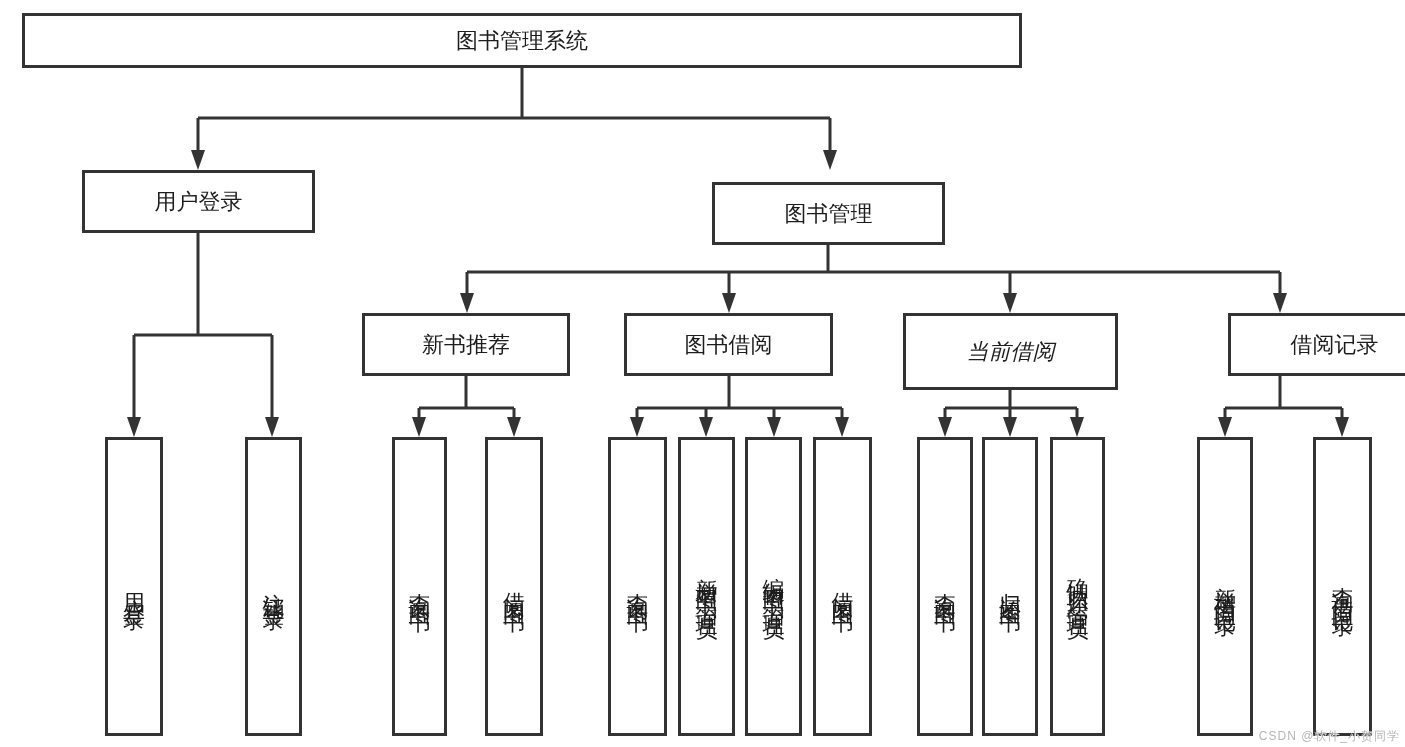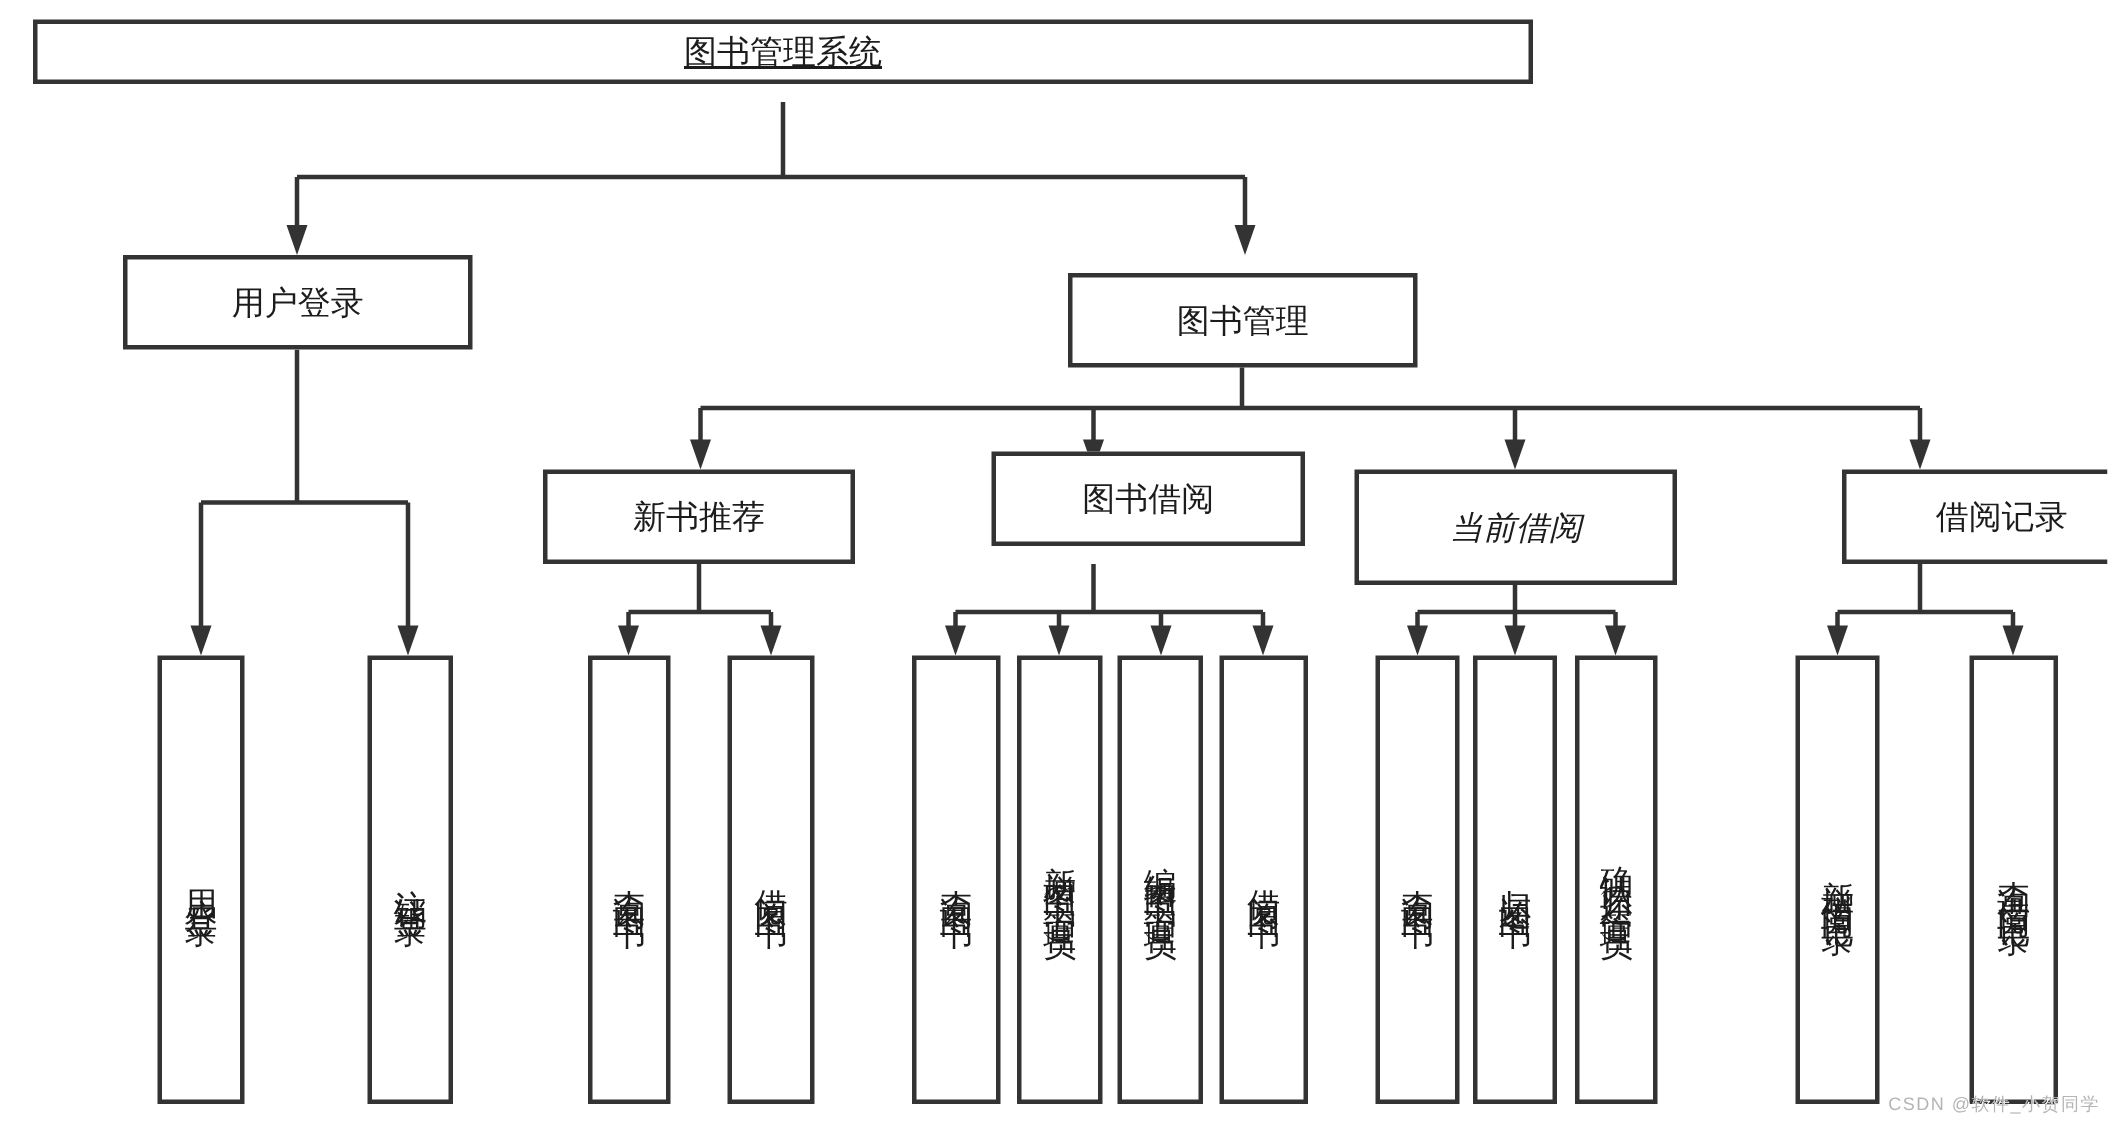--- a/index.html
+++ b/index.html
@@ -88,27 +88,27 @@
       <path d="M767 417 L781 417 L774 437 Z"></path>
       <path d="M835 417 L849 417 L842 437 Z"></path>
       <path d="M938 417 L952 417 L945 437 Z"></path>
       <path d="M1003 417 L1017 417 L1010 437 Z"></path>
       <path d="M1070 417 L1084 417 L1077 437 Z"></path>
       <path d="M1218 417 L1232 417 L1225 437 Z"></path>
       <path d="M1335 417 L1349 417 L1342 437 Z"></path>
     </g>
   </svg>
 
-  <div class="box" style="left:22px; top:13px; width:1000px; height:43px;text-decoration:underline;">图书管理系统</div>
+  <div class="box" style="left:22px; top:13px; width:1000px; height:55px;">图书管理系统</div>
 
   <div class="box" style="left:82px; top:170px; width:233px; height:63px;">用户登录</div>
   <div class="box" style="left:712px; top:170px; width:233px; height:63px;margin-top:12px;">图书管理</div>
 
   <div class="box" style="left:362px; top:313px; width:208px; height:63px;text-align:center;">新书推荐</div>
-  <div class="box" style="left:624px; top:301px; width:209px; height:63px;margin-left:37px;">图书借阅</div>
+  <div class="box" style="left:624px; top:313px; width:209px; height:63px;">图书借阅</div>
   <div class="box" style="left:903px; top:313px; width:215px; height:77px;font-style:italic;">当前借阅</div>
   <div class="box" style="left:1228px; top:313px; width:213px; height:63px;">借阅记录</div>
 
   <div class="box leaf" style="left:105px; top:437px; width:58px; height:299px;">用户登录</div>
   <div class="box leaf" style="left:245px; top:437px; width:57px; height:299px;">注销登录</div>
 
   <div class="box leaf" style="left:392px; top:437px; width:55px; height:299px;">查询图书</div>
   <div class="box leaf" style="left:485px; top:437px; width:58px; height:299px;">借阅图书</div>
 
   <div class="box leaf" style="left:608px; top:437px; width:59px; height:299px;">查询图书</div>

